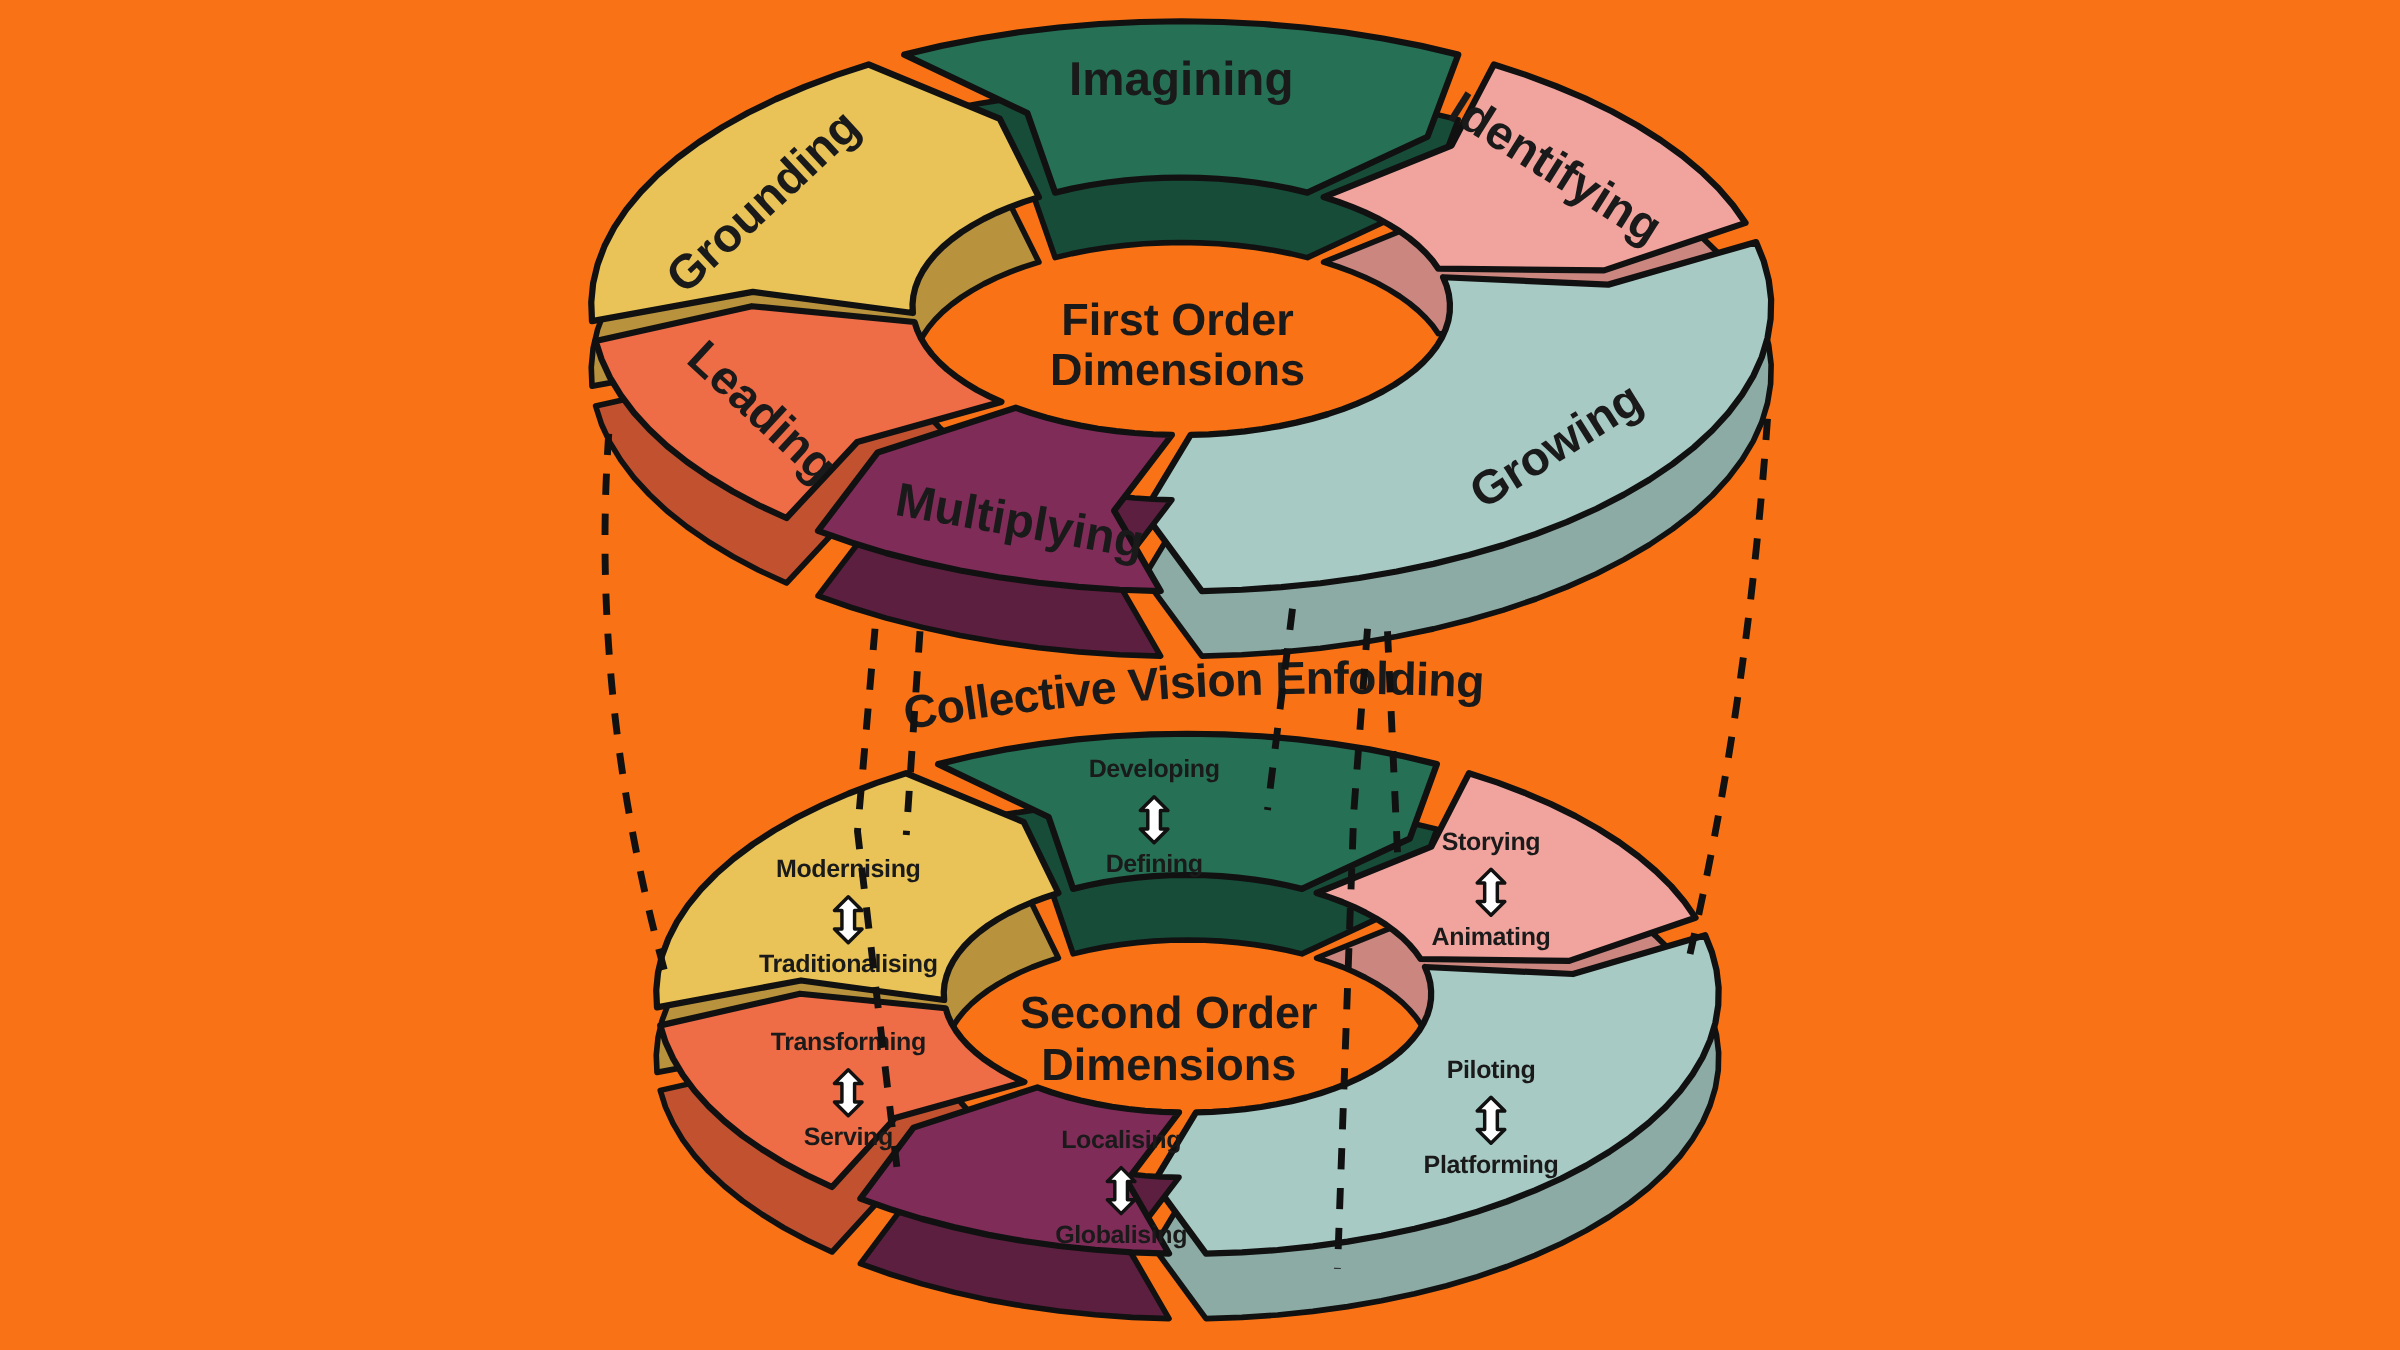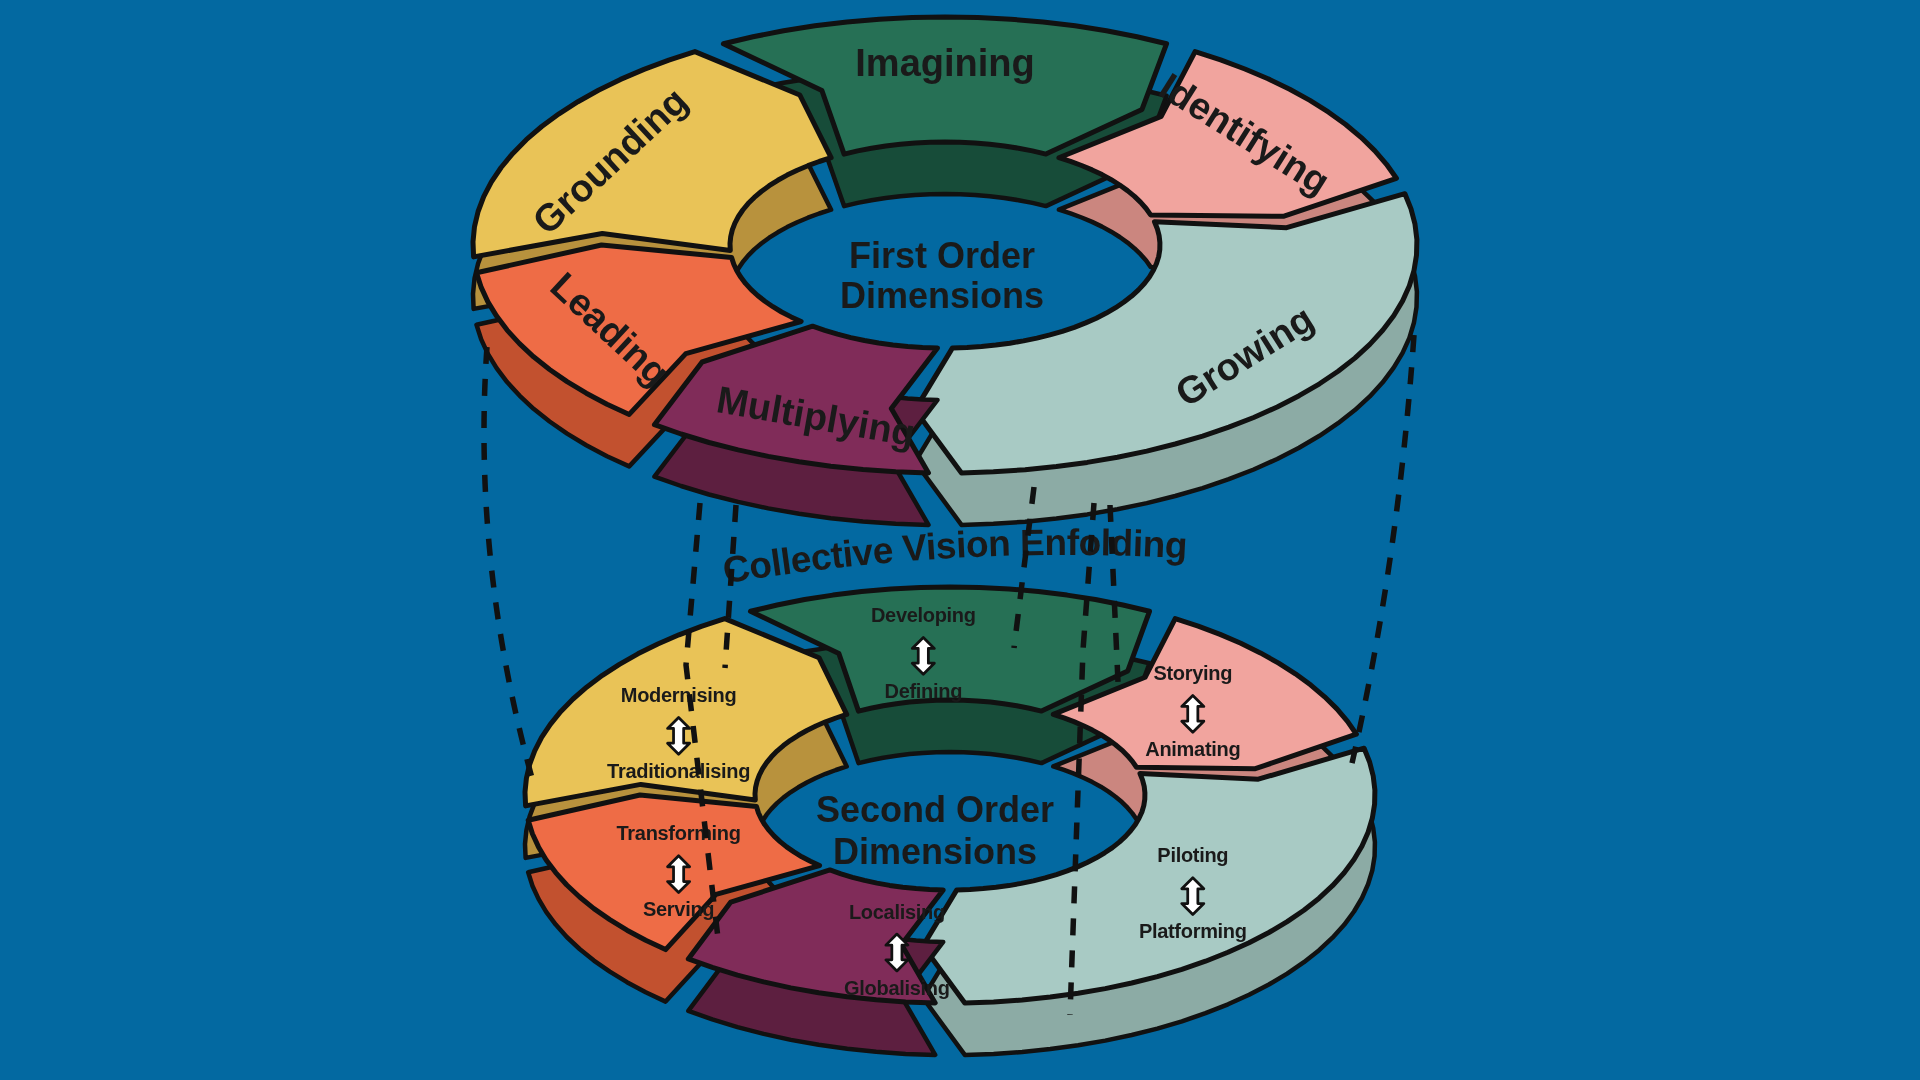--- a/index.html
+++ b/index.html
@@ -1,16 +1,16 @@
 <!DOCTYPE html>
 <html><head>
 <meta charset="utf-8">
 <style>
   html,body{margin:0;padding:0;background:#ffffff;}
-  .stage{position:relative;width:1920px;height:1080px;background:#0369a1;overflow:hidden;}
+  .stage{position:relative;width:1920px;height:1080px;background:#f97316;overflow:hidden;}
   svg text{font-family:"Liberation Sans","DejaVu Sans",sans-serif;fill:#1a1a1a;}
   .stage svg{display:block;}
 </style>
 </head>
 <body>
 
 <div class="stage" aria-label="Collective Vision Enfolding">
   <svg id="diagram-svg" width="1920" height="1080" viewBox="0 0 1920 1080">
       <g>
         <path d="M723.4,43.7L753.0,36.7L783.6,30.8L814.9,25.8L846.9,22.0L879.3,19.2L912.1,17.6L945.0,17.0L977.9,17.6L1010.7,19.2L1043.1,22.0L1075.1,25.8L1106.4,30.8L1137.0,36.7L1166.6,43.7L1142.0,109.4L1045.9,154.1L1032.4,150.9L1018.5,148.2L1004.3,146.0L989.7,144.3L974.9,143.0L960.0,142.3L945.0,142.0L930.0,142.3L915.1,143.0L900.3,144.3L885.7,146.0L871.5,148.2L857.6,150.9L844.1,154.1L821.9,90.5Z" transform="translate(0 52)" fill="#174C39" stroke="#111111" stroke-width="4.5" stroke-linejoin="round"></path>

